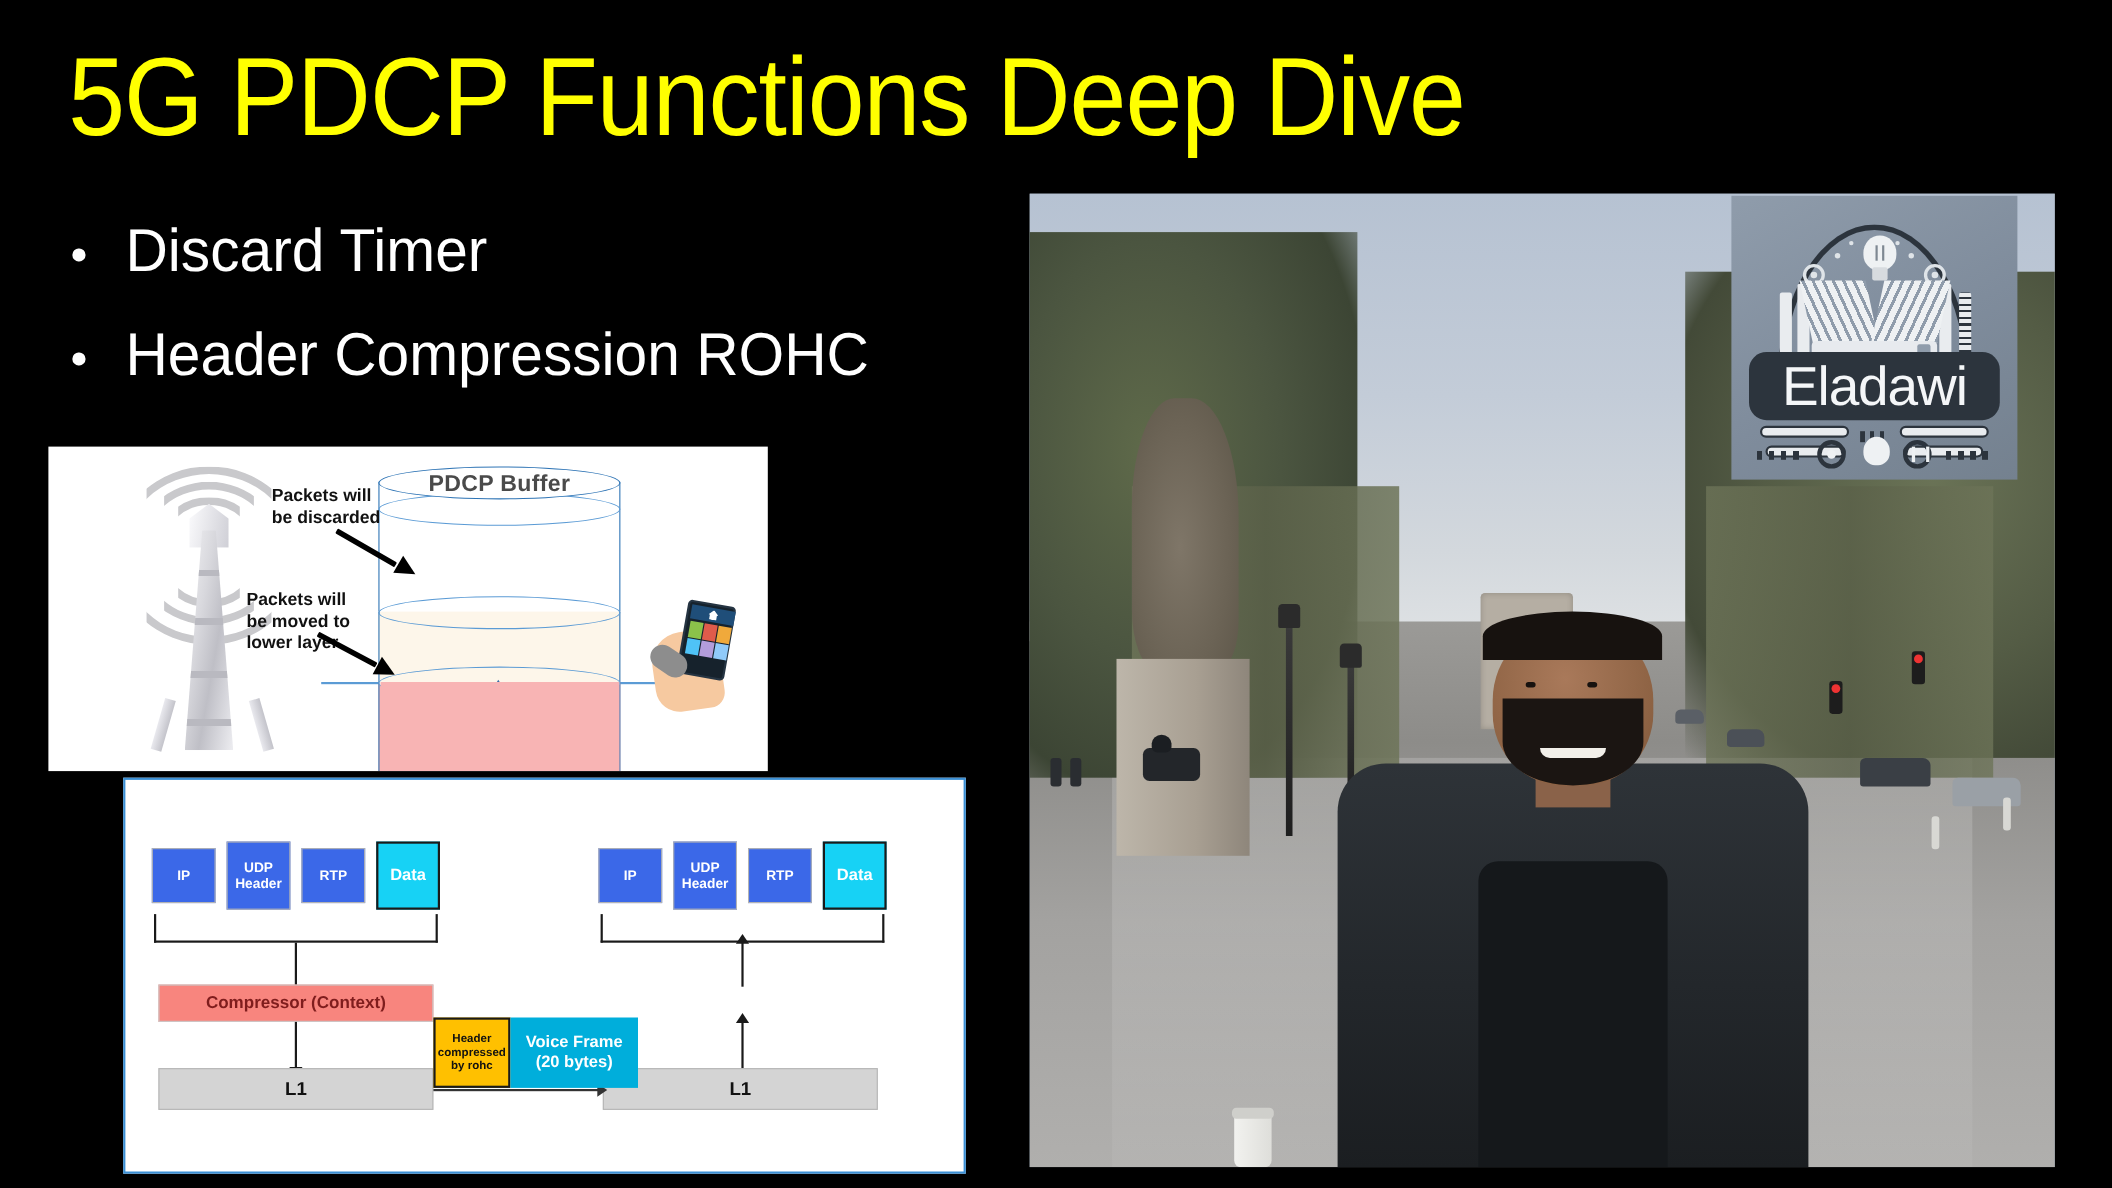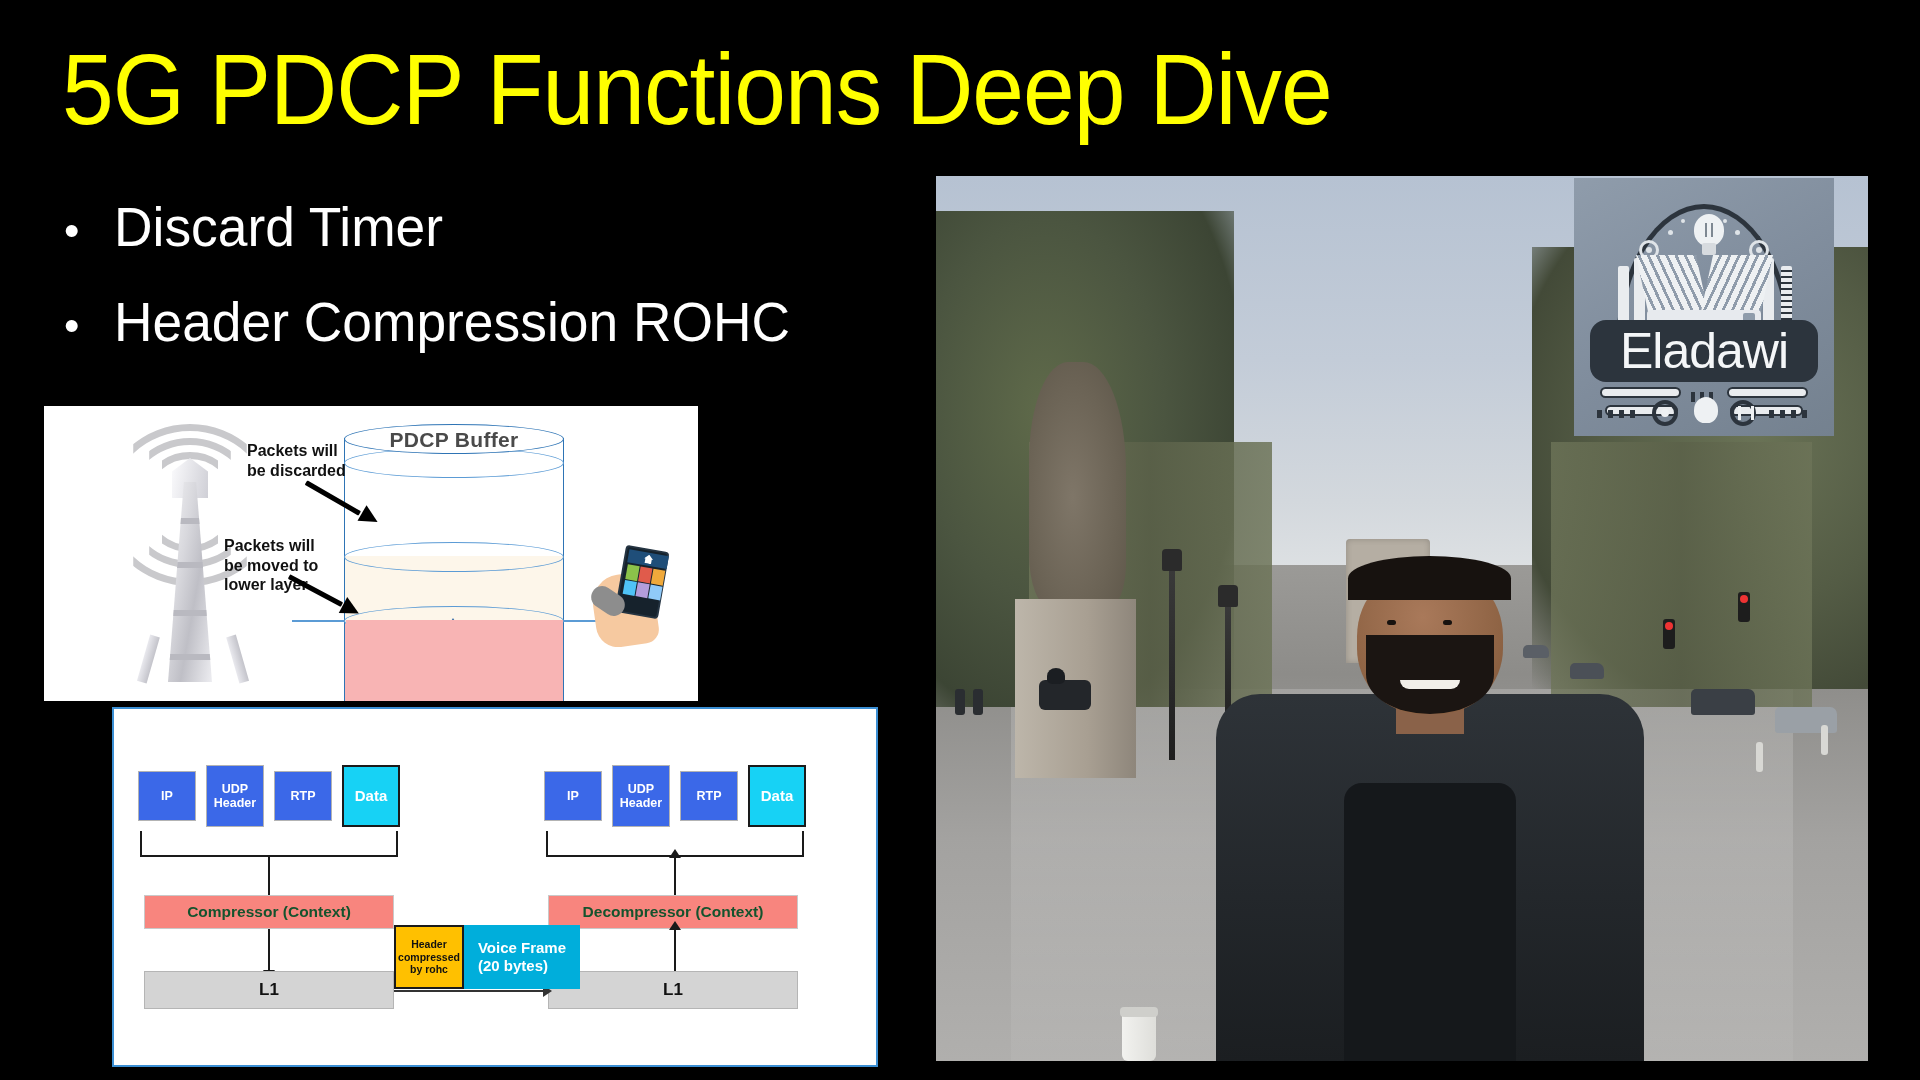--- a/index.html
+++ b/index.html
@@ -220,21 +220,21 @@
   .vl-r::before{
     content:""; position:absolute; left:-5px; top:-8px; width:0;height:0;
     border-left:6px solid transparent;border-right:6px solid transparent;
     border-bottom:9px solid #1a1a1a;
   }
 
   .ctxbox{
     position:absolute; height:34px; width:250px;
     background:#F8857E; border:1.5px solid #c9c9c9;
     display:flex; align-items:center; justify-content:center;
-    color:#14532d; font-size:15.5px; font-weight:bold;
+    color:#7f1d1d; font-size:15.5px; font-weight:bold;
   }
   .ctx-l{ left:30px;  top:186px; }
   .ctx-r{ left:434px; top:186px; }
 
   .vl-l2 { left:154px; top:220px; height:42px; }
   .vl-l2::after{
     content:""; position:absolute; left:-5px; bottom:-8px; width:0;height:0;
     border-left:6px solid transparent;border-right:6px solid transparent;
     border-top:9px solid #1a1a1a;
   }
@@ -264,21 +264,21 @@
   }
 
   .vframe-wrap{ position:absolute; left:280px; top:216px; display:flex; }
   .vf-hdr{
     width:70px; height:64px; background:#FFC000; border:2px solid #1a1a1a;
     display:flex; align-items:center; justify-content:center; text-align:center;
     font-size:10.5px; font-weight:bold; color:#111; line-height:1.2; padding:2px;
   }
   .vf-body{
     width:116px; height:64px; background:#00AEDB;
-    display:flex; align-items:center; justify-content:center; 
+    display:flex; align-items:center; justify-content:center; text-align:center;
     font-size:15px; font-weight:bold; color:#ffffff; line-height:1.2;
   }
 
   
   .photo {
     position:absolute; left:936px; top:176px; width:932px; height:885px;
     overflow:hidden; background:#9aa7b4;
   }
   .sky {
     position:absolute; left:0; top:0; width:100%; height:46%;
@@ -638,21 +638,20 @@
     <div class="pkt R-rtp">RTP</div>
     <div class="pkt data R-data">Data</div>
 
     <div class="brace brace-l"></div>
     <div class="brace brace-r"></div>
 
     <div class="vline vl-l"></div>
     <div class="vline vl-r"></div>
 
     <div class="ctxbox ctx-l">Compressor (Context)</div>
-    <div class="ctxbox ctx-r">Decompressor (Context)</div>
 
     <div class="vline vl-l2"></div>
     <div class="vline vl-r2"></div>
 
     <div class="l1box l1-l">L1</div>
     <div class="l1box l1-r">L1</div>
     <div class="l1link"></div>
 
     <div class="vframe-wrap">
       <div class="vf-hdr" style="white-space:pre-line">Header

